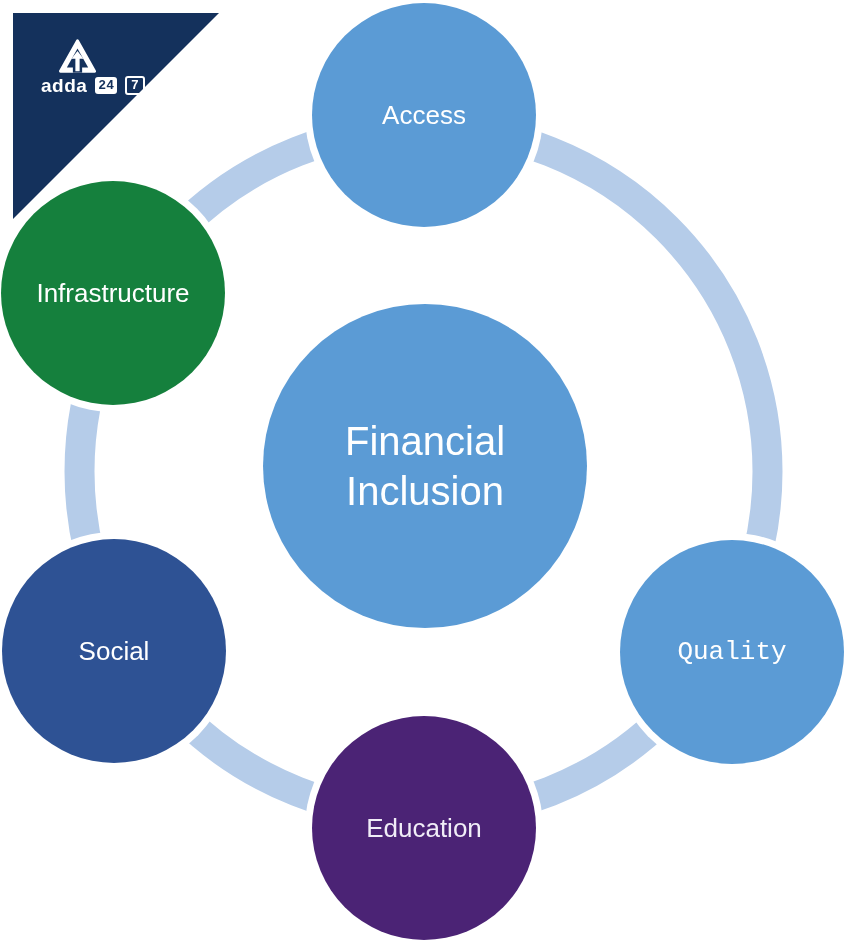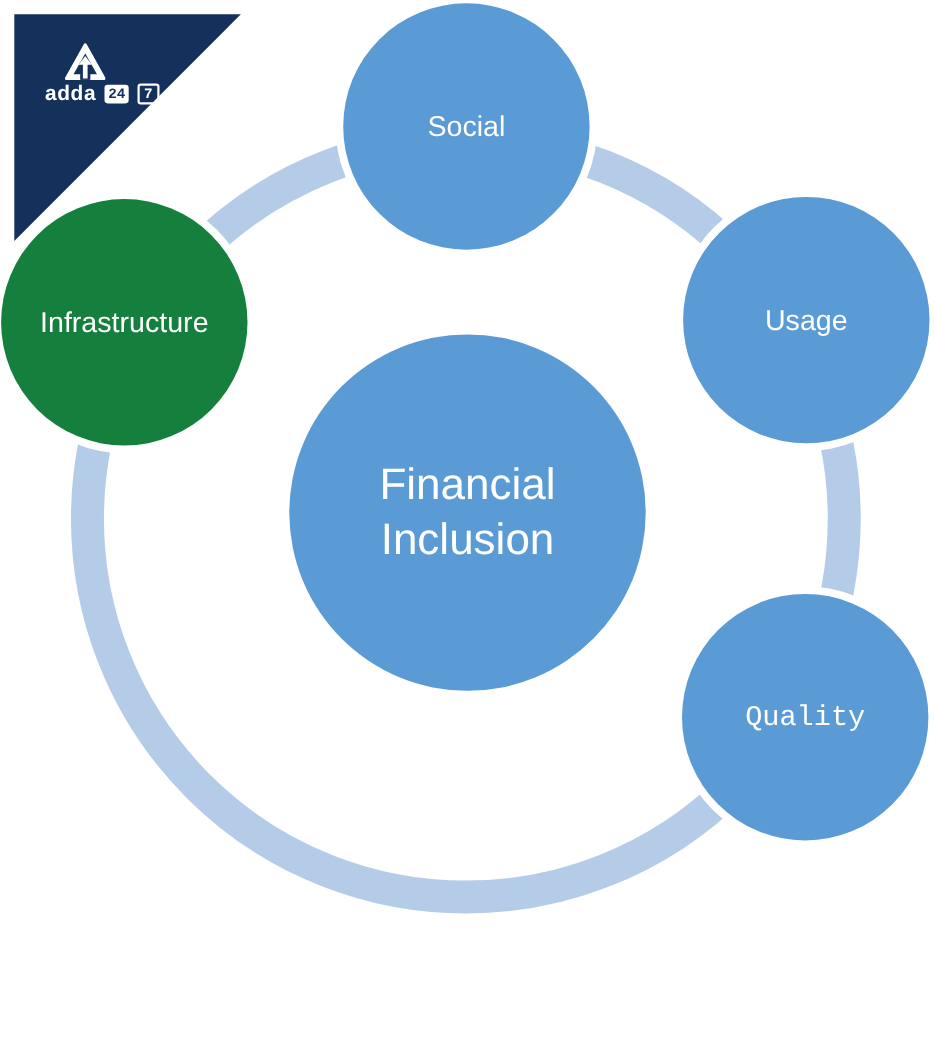--- a/index.html
+++ b/index.html
@@ -107,32 +107,35 @@
 
   <svg class="ring-svg" viewBox="0 0 850 946">
     <circle class="ring" cx="423.5" cy="471.5" r="344" stroke="#B5CCE9"></circle>
   </svg>
 
   <div class="node center-node" style="background: rgb(91, 155, 213);">
     <span class="center-label" style="color: rgb(255, 255, 255);">Financial Inclusion</span>
   </div>
 
   <div class="node sat n-access" style="background: rgb(91, 155, 213);">
-    <span class="sat-label" style="color: rgb(255, 255, 255);">Social</span>
+    <span class="sat-label" style="color: rgb(255, 255, 255);">Access</span>
   </div>
 
-  <div class="node sat n-usage" style="background: rgb(91, 155, 213);">
-    <span class="sat-label" style="color: rgb(255, 255, 255);">Usage</span>
-  </div>
 
   <div class="node sat n-quality" style="background: rgb(91, 155, 213);">
     <span class="sat-label" style="color: rgb(255, 255, 255); font-family: Liberation Mono, monospace;">Quality</span>
   </div>
 
+  <div class="node sat n-education" style="background: rgb(75, 35, 117);">
+    <span class="sat-label" style="color: rgb(240, 237, 247);">Education</span>
+  </div>
 
+  <div class="node sat n-social" style="background: rgb(46, 82, 148);">
+    <span class="sat-label" style="color: rgb(255, 255, 255);">Social</span>
+  </div>
 
   <div class="node sat n-infrastructure" style="background: #15803d;">
     <span class="sat-label" style="color: rgb(255, 255, 255);">Infrastructure</span>
   </div>
 
   <svg class="corner-svg" viewBox="0 0 240 240">
     <polygon points="13,13 219,13 13,219" fill="#14315C"></polygon>
   </svg>
 
   <div class="logo">

